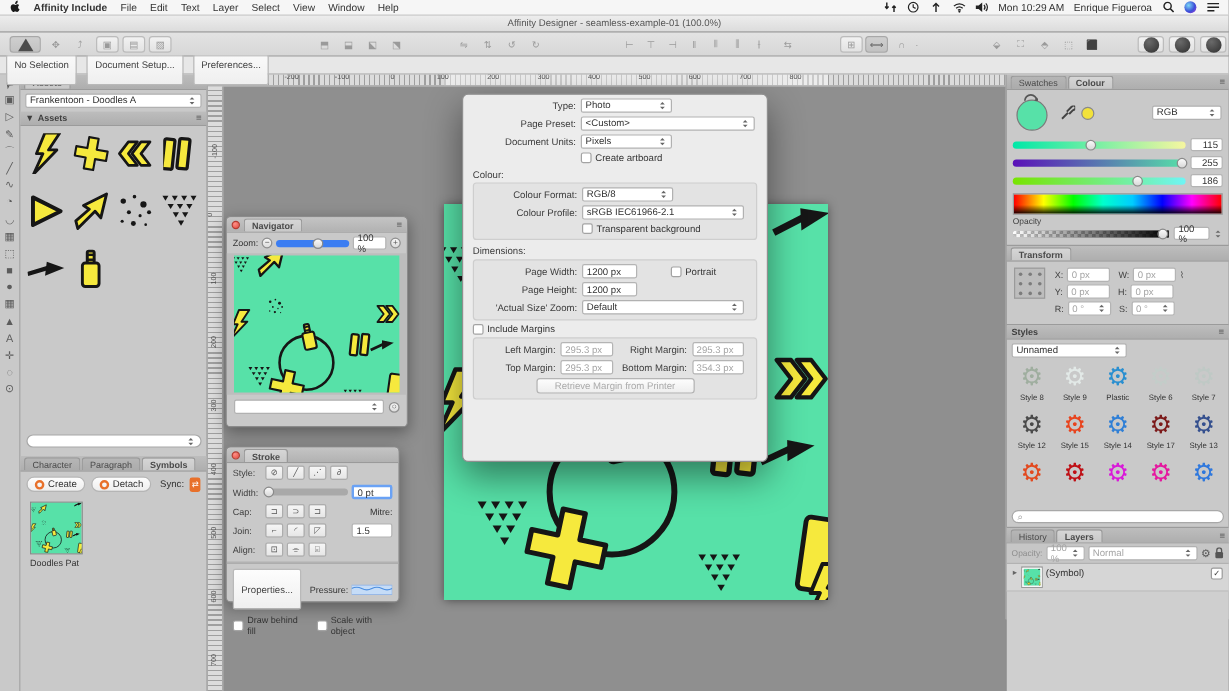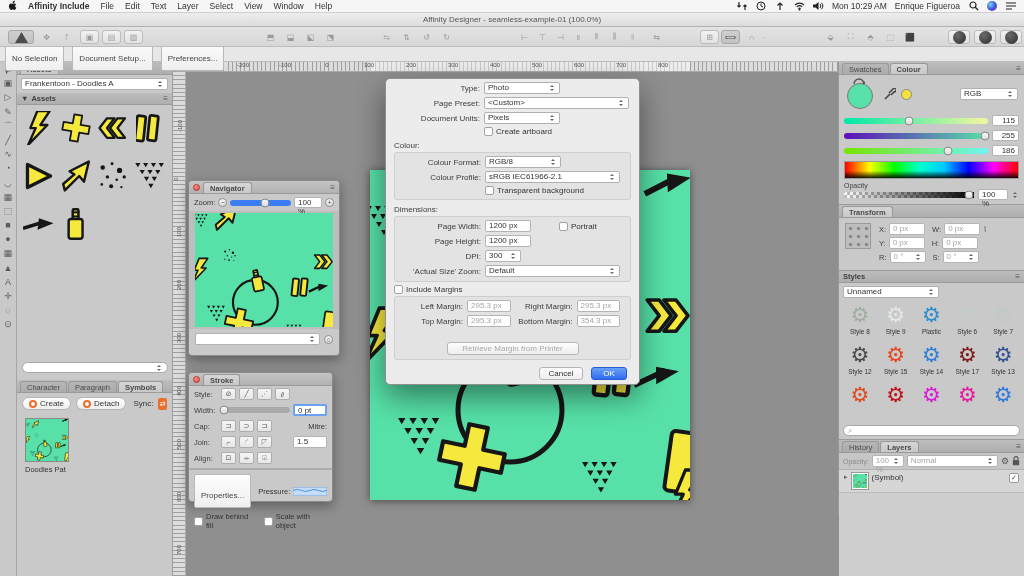--- a/index.html
+++ b/index.html
@@ -20,28 +20,28 @@
   
   #toolbar{left:0;top:27px;width:1024px;height:20px;background:linear-gradient(#e3e3e3,#d7d7d7);border-bottom:1px solid #bdbdbd;z-index:58}
   .tbtn{position:absolute;top:3px;height:14px;border-radius:3px;display:flex;align-items:center;justify-content:center;font-size:8px;color:#9a9a9a}
   .tbtn.box{border:1px solid #bcbcbc;background:linear-gradient(#f2f2f2,#e2e2e2);width:19px}
   .tbtn.ghost{width:17px}
   .tbtn.on{background:linear-gradient(#cfcfcf,#c2c2c2);border:1px solid #a8a8a8;color:#555}
   .persona-dot{width:13px;height:13px;border-radius:50%;background:radial-gradient(circle at 35% 30%,#6a6a6a,#2e2e2e)}
 
   
   #ctxbar{left:0;top:47px;width:1024px;height:15px;background:#e7e7e7;border-bottom:1px solid #bcbcbc;display:flex;align-items:center;gap:8px;padding:0 5px;z-index:57}
-  .cbtn{height:11px;background:linear-gradient(#fdfdfd,#efefef);border:1px solid #b9b9b9;border-radius:2px;display:flex;align-items:flex-start;padding:16px 6px;font-size:8px;color:#444}
+  .cbtn{height:11px;background:linear-gradient(#fdfdfd,#efefef);border:1px solid #b9b9b9;border-radius:2px;display:flex;align-items:center;padding:16px 6px;font-size:8px;color:#444}
 
   
   .popup{display:flex;align-items:flex-start;background:#fff;border:1px solid #b1b1b1;border-radius:2px;height:12px;padding:0 3px;font-size:8px;color:#333}
   .ud{position:relative;width:7px;height:10px;margin-left:auto;flex:none}
   .ud::before{content:"";position:absolute;left:1px;top:0;border:2.5px solid transparent;border-bottom-color:#666}
   .ud::after{content:"";position:absolute;left:1px;bottom:0;border:2.5px solid transparent;border-top-color:#666}
-  .field{display:flex;align-items:flex-start;background:#fff;border:1px solid #b4b4b4;border-radius:2px;height:12px;padding:0 3px;font-size:8px;color:#333}
+  .field{display:flex;align-items:center;background:#fff;border:1px solid #b4b4b4;border-radius:2px;height:12px;padding:0 3px;font-size:8px;color:#333}
   .grey{color:#a5a5a5}
   .cb{width:9px;height:9px;background:#fff;border:1px solid #a3a3a3;border-radius:2px;flex:none}
   .track{height:6px;border-radius:3px;background:#a9a9a9;position:relative}
   .thumb{position:absolute;width:9px;height:9px;border-radius:50%;background:linear-gradient(#fafafa,#d8d8d8);border:1px solid #8a8a8a;top:50%;transform:translate(-50%,-50%)}
   .tabbar{display:flex;align-items:flex-end;background:linear-gradient(#bdbdbd,#aeaeae);border-bottom:1px solid #9b9b9b;height:13px;padding:0 3px;gap:1px}
   .tab{height:11px;display:flex;align-items:center;padding:0 6px;font-size:7.5px;color:#4a4a4a;border:1px solid #999;border-bottom:none;border-radius:3px 3px 0 0;background:linear-gradient(#b6b6b6,#ababab)}
   .tab.active{background:linear-gradient(#d6d6d6,#c8c8c8);font-weight:bold}
   .menu-ic{margin-left:auto;color:#555;font-size:8px;align-self:center}
   .hdr{display:flex;align-items:center;background:linear-gradient(#bdbdbd,#aeaeae);border-bottom:1px solid #9b9b9b;height:12px;padding:0 4px;font-size:7.5px;font-weight:bold;color:#3e3e3e}
   .sq{width:15px;height:12px;border:1px solid #adadad;background:linear-gradient(#f6f6f6,#e6e6e6);border-radius:2px;display:flex;align-items:center;justify-content:center;font-size:7px;color:#555;flex:none}
@@ -640,27 +640,20 @@
         <span class="cb" style="margin-left:28px"></span>
         <span style="margin-left:3px">Portrait</span>
         </div>
       <div class="drow">
           <span class="dlab" style="width:76px">Page Height:</span>
         <span class="field" style="width:46px">
             <span>1200 px</span>
           </span>
         </div>
       <div class="drow">
-          <span class="dlab" style="width:76px">DPI:</span>
-        <span class="field" style="width:36px">
-            <span>300</span>
-            <b class="ud"></b>
-          </span>
-        </div>
-      <div class="drow">
           <span class="dlab" style="width:76px">'Actual Size' Zoom:</span>
         <span class="popup" style="width:150px">
             <span>Default</span>
             <b class="ud"></b>
           </span>
         </div>
     </div>
 
     <div class="drow" style="margin-left:8px">
         <span class="cb"></span>
@@ -680,35 +673,27 @@
       <div class="drow">
         <span class="dlab" style="width:58px">Top Margin:</span>
         <span class="field" style="width:44px">
             <span class="grey">295.3 px</span>
           </span>
         <span class="dlab" style="width:62px">Bottom Margin:</span>
         <span class="field" style="width:44px">
             <span class="grey">354.3 px</span>
           </span>
       </div>
-      <div style="display:flex;justify-content:center;margin-top:15px">
+      <div style="display:flex;justify-content:center;margin-top:3px">
         <span class="cancelbtn" style="width:132px;color:#aaa">
             <span>Retrieve Margin from Printer</span>
           </span>
       </div>
     </div>
 
-    <div style="display:flex;justify-content:flex-end;gap:8px;margin:7px 12px 0 0">
-      <span class="cancelbtn">
-          <span>Cancel</span>
-        </span>
-      <span class="okbtn">
-          <span>OK</span>
-        </span>
-    </div>
   </div>
 
   <div id="rightcol" class="abs">
 
     <div>
       <div class="tabbar">
         <span class="tab">
             <span>Swatches</span>
           </span>
         <span class="tab active">

